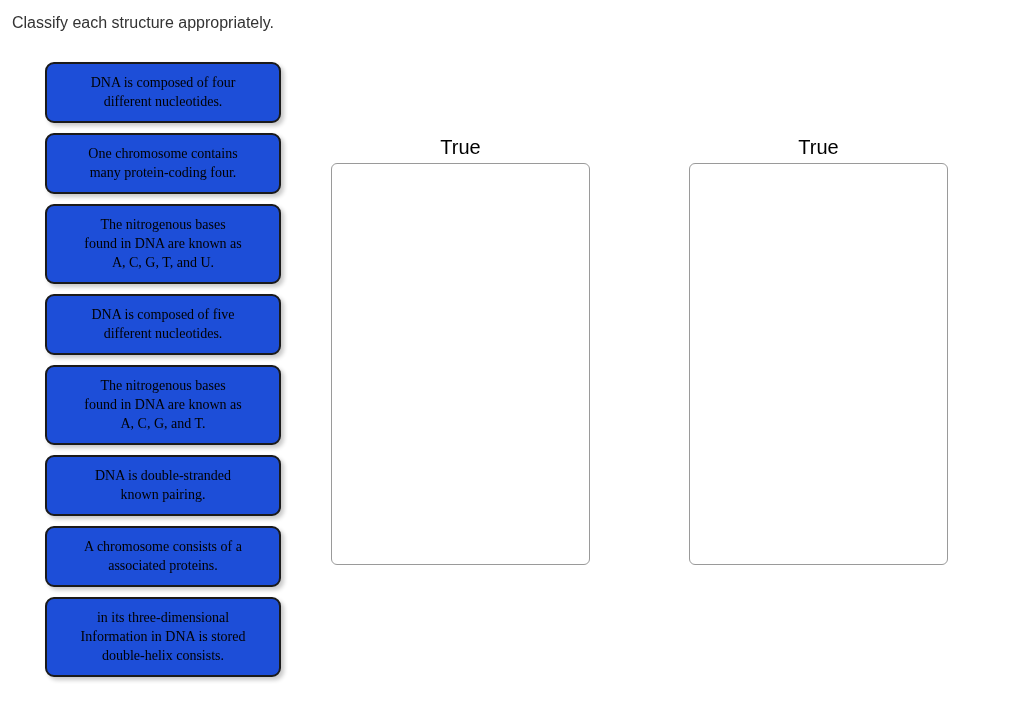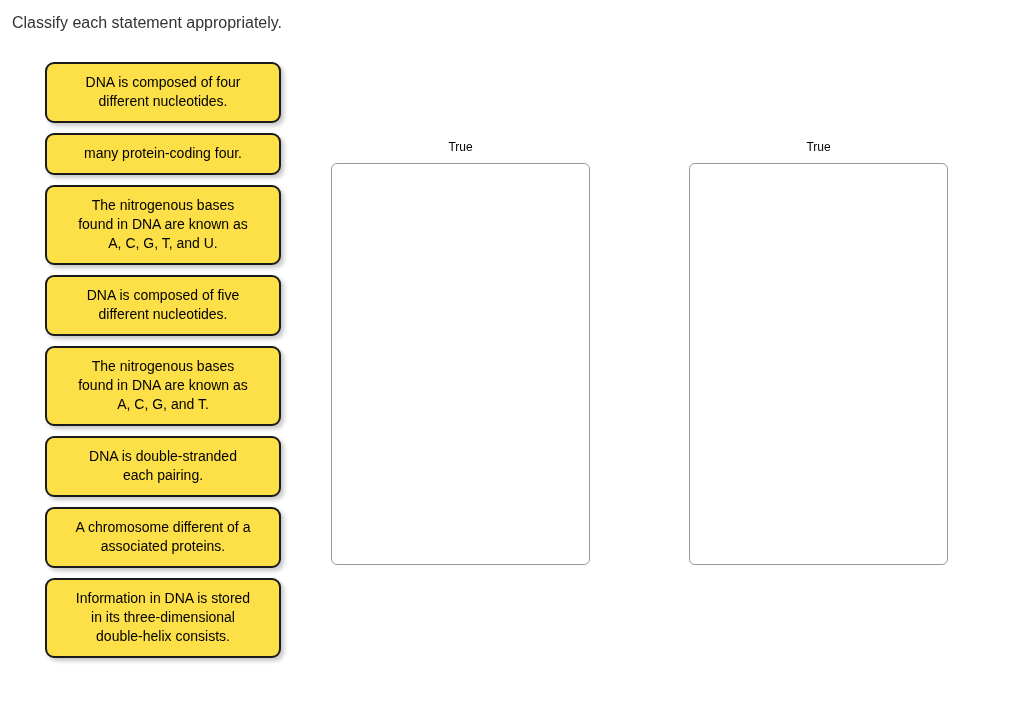--- a/index.html
+++ b/index.html
@@ -31,48 +31,49 @@
   .card-column {
     position: absolute;
     left: 45px;
     top: 62px;
     width: 236px;
   }
   .stmt-card {
     box-sizing: border-box;
     width: 236px;
     margin-bottom: 10px;
-    background: #fde047;
+    background: #1d4ed8;
     border: 2px solid #1a1a1a;
     border-radius: 9px;
     box-shadow: 3px 3px 4px rgba(0, 0, 0, 0.22);
     color: #000000;
     font-size: 14px;
     line-height: 19px;
     text-align: center;
     padding: 9px 8px 10px 8px;
     cursor: move;
     user-select: none;
+    font-family: Liberation Serif, serif;
   }
   .stmt-card .line {
     display: block;
     white-space: nowrap;
   }
 
   
   .dropzone {
     position: absolute;
   }
   .dropzone-label {
     position: absolute;
     top: 0;
     left: 0;
     width: 100%;
     text-align: center;
-    font-size: 12px;
+    font-size: 20px;
     line-height: 20px;
     color: #000000;
   }
   .dropzone-box {
     position: absolute;
     top: 26px;
     left: 0;
     box-sizing: border-box;
     border: 1px solid #9a9a9a;
     border-radius: 6px;
@@ -81,30 +82,31 @@
 
   #dz-true  { left: 331px; top: 137px; width: 259px; }
   #dz-true  .dropzone-box { width: 259px; height: 402px; }
 
   #dz-false { left: 689px; top: 137px; width: 259px; }
   #dz-false .dropzone-box { width: 259px; height: 402px; }
 </style>
 </head>
 <body>
 
-<div class="prompt">Classify each statement appropriately.</div>
+<div class="prompt">Classify each structure appropriately.</div>
 
 <div class="card-column">
 
   <div class="stmt-card">
     <span class="line">DNA is composed of four</span>
     <span class="line">different nucleotides.</span>
   </div>
 
   <div class="stmt-card">
+    <span class="line">One chromosome contains</span>
     <span class="line">many protein-coding four.</span>
   </div>
 
   <div class="stmt-card">
     <span class="line">The nitrogenous bases</span>
     <span class="line">found in DNA are known as</span>
     <span class="line">A, C, G, T, and U.</span>
   </div>
 
   <div class="stmt-card">
@@ -113,31 +115,31 @@
   </div>
 
   <div class="stmt-card">
     <span class="line">The nitrogenous bases</span>
     <span class="line">found in DNA are known as</span>
     <span class="line">A, C, G, and T.</span>
   </div>
 
   <div class="stmt-card">
     <span class="line">DNA is double-stranded</span>
-    <span class="line">each pairing.</span>
+    <span class="line">known pairing.</span>
   </div>
 
   <div class="stmt-card">
-    <span class="line">A chromosome different of a</span>
+    <span class="line">A chromosome consists of a</span>
     <span class="line">associated proteins.</span>
   </div>
 
   <div class="stmt-card">
+    <span class="line">in its three-dimensional</span>
     <span class="line">Information in DNA is stored</span>
-    <span class="line">in its three-dimensional</span>
     <span class="line">double-helix consists.</span>
   </div>
 
 </div>
 
 <div class="dropzone" id="dz-true">
   <div class="dropzone-label">True</div>
   <div class="dropzone-box"></div>
 </div>
 

